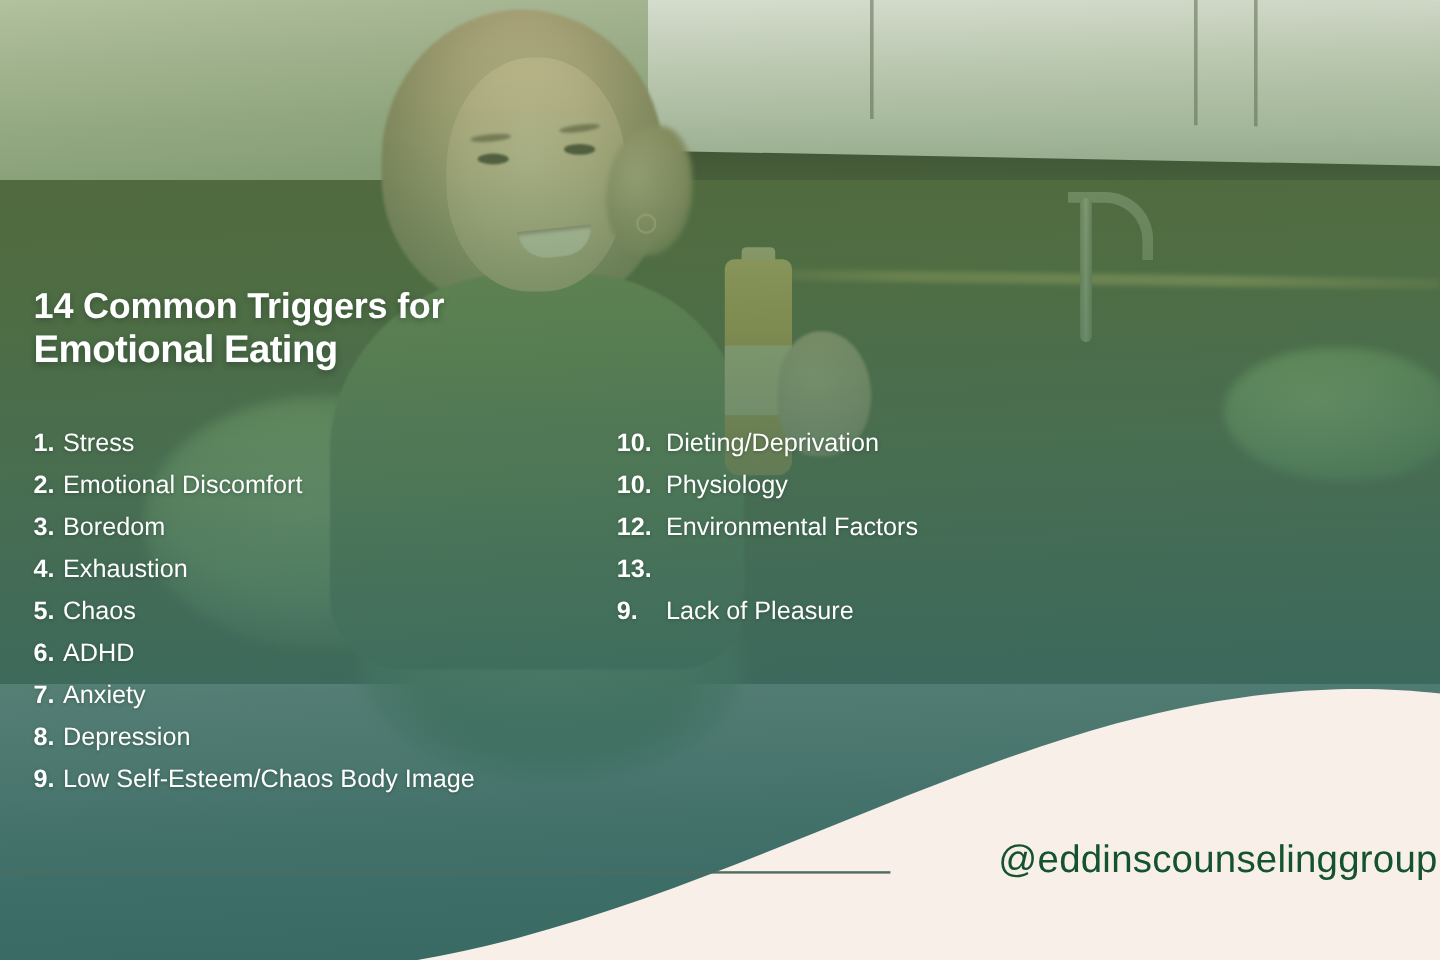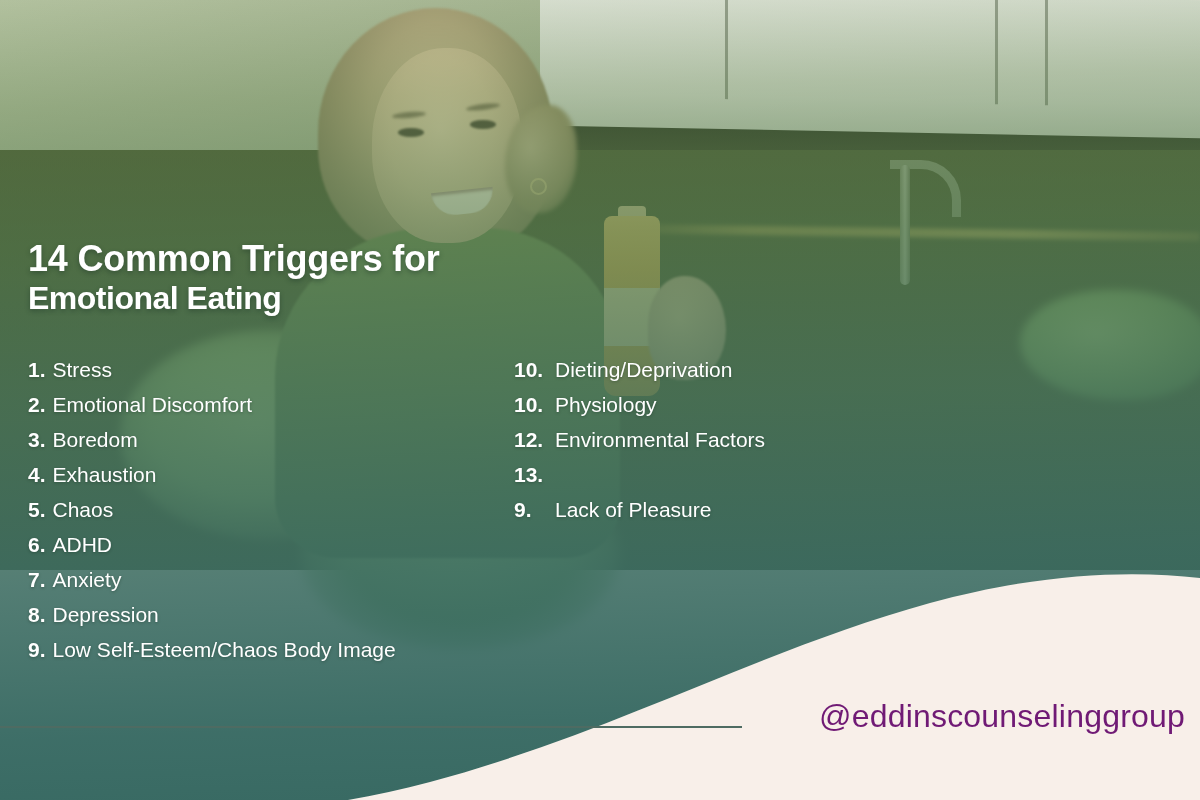--- a/index.html
+++ b/index.html
@@ -250,21 +250,21 @@
     position: absolute;
     left: 28px;
     top: 240px;
     width: 560px;
     color: #ffffff;
     text-shadow: 0 2px 5px rgba(25,48,35,0.45);
     letter-spacing: -0.2px;
   }
   .headline-line1 {
     display: block;
-    font-size: 36px;
+    font-size: 30px;
     font-weight: 700;
     line-height: 1.08;
     margin-bottom: 2px;
   }
   .headline-line2 {
     display: block;
     font-size: 32px;
     font-weight: 700;
     line-height: 1.08;
     letter-spacing: -0.5px;
@@ -314,25 +314,25 @@
   .footer-rule {
     position: absolute;
     left: 0;
     top: 36px;
     width: 742px;
     height: 2px;
     background: #4e6b62;
   }
   .handle {
     position: absolute;
-    right: 15px;
+    right: 2px;
     top: 8px;
     font-size: 32px;
     font-weight: 400;
-    color: #701a75;
+    color: #14532d;
     letter-spacing: 0.2px;
   }
 </style>
 </head>
 <body>
 
 <div class="infographic">
 
   <div class="photo-layer">
     <div class="kitchen-wall"></div>

